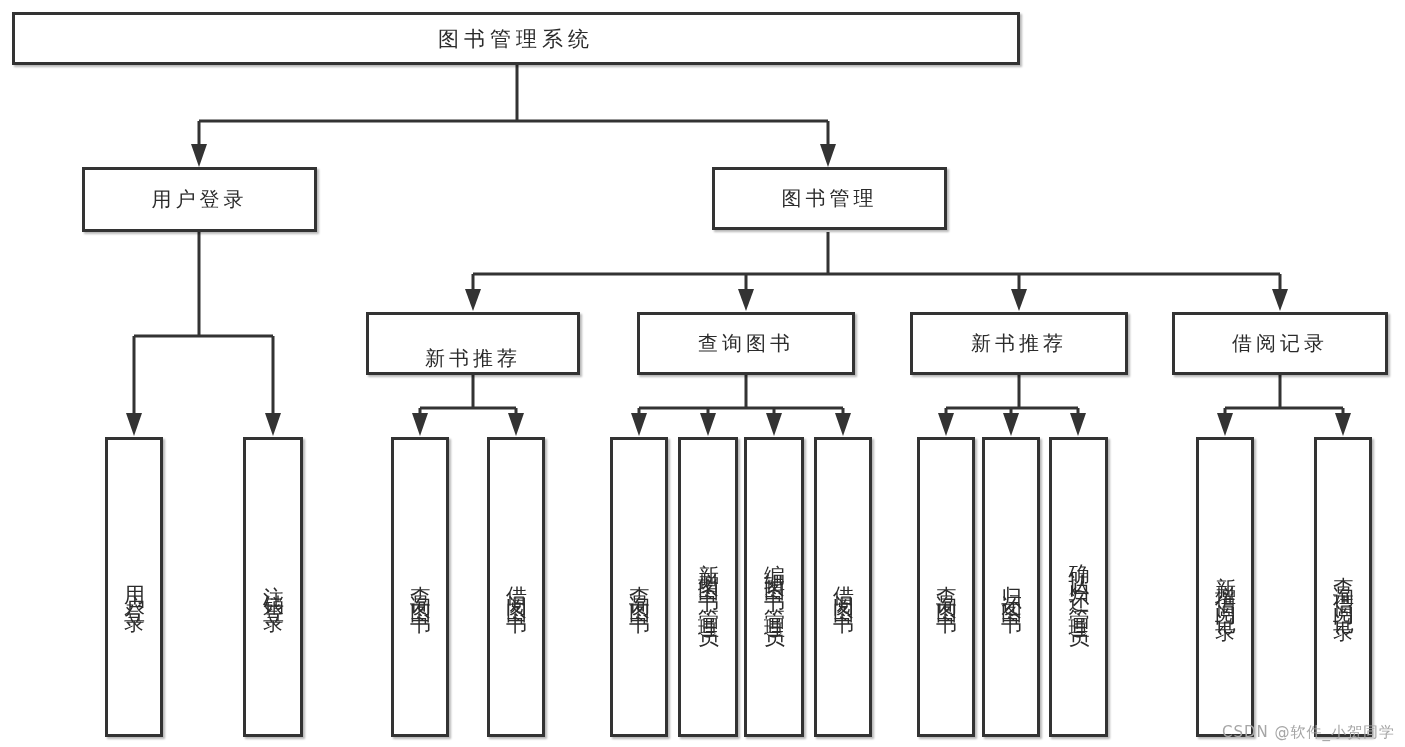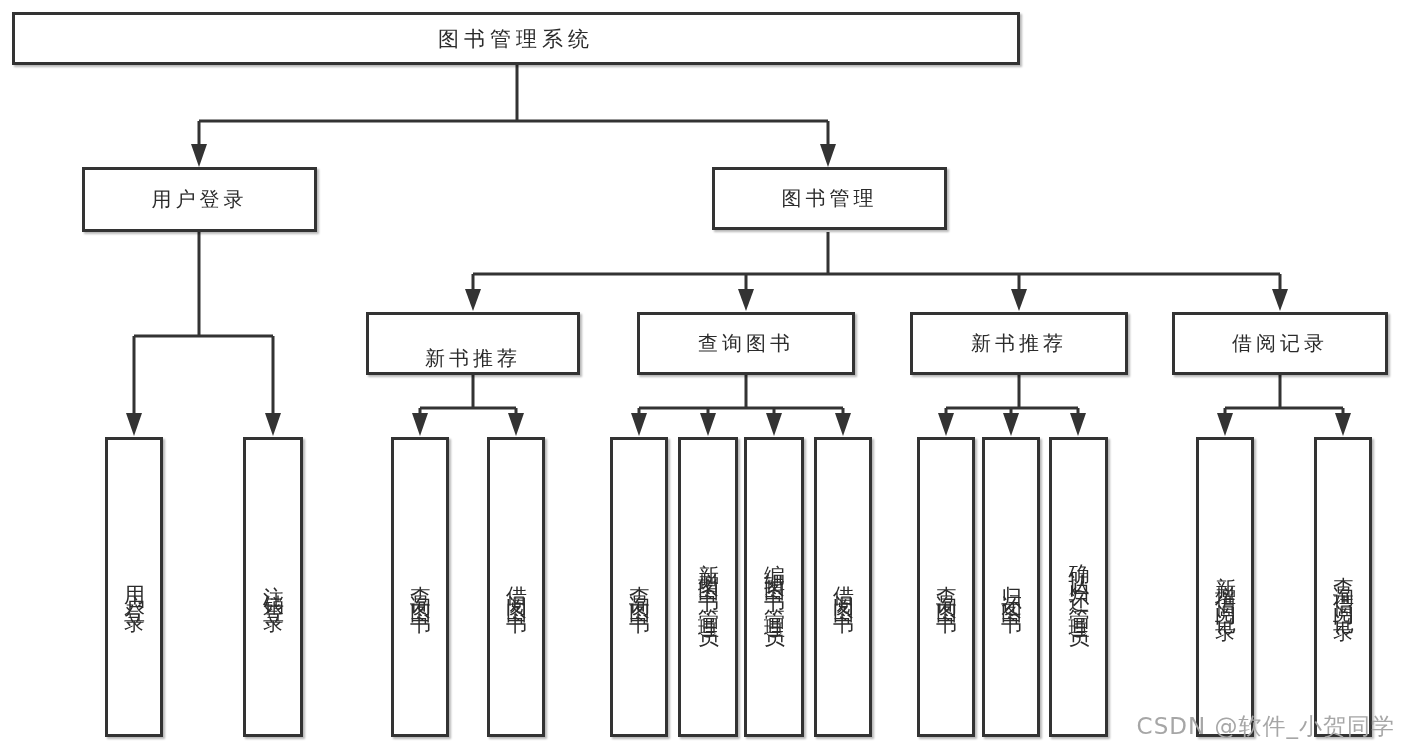--- a/index.html
+++ b/index.html
@@ -36,21 +36,21 @@
   #n-bb2{left:678px;width:60px;}
   #n-bb3{left:744px;width:60px;}
   #n-bb4{left:814px;width:58px;}
   #n-cb1{left:917px;width:58px;}
   #n-cb2{left:982px;width:58px;}
   #n-cb3{left:1049px;width:59px;}
   #n-br1{left:1196px;width:58px;}
   #n-br2{left:1314px;width:58px;}
   #watermark{
     position:absolute;right:10px;bottom:5px;z-index:5;
-    font-size:23px;letter-spacing:1px;color:#a6a6a6;white-space:nowrap;
+    font-size:15px;letter-spacing:1px;color:#a6a6a6;white-space:nowrap;
   }
 </style>
 </head>
 <body>
 
 <div id="canvas">
 
   <svg id="connectors" viewBox="0 0 1405 747" xmlns="http://www.w3.org/2000/svg">
     <g stroke="#333333" stroke-width="3" fill="none">
 

